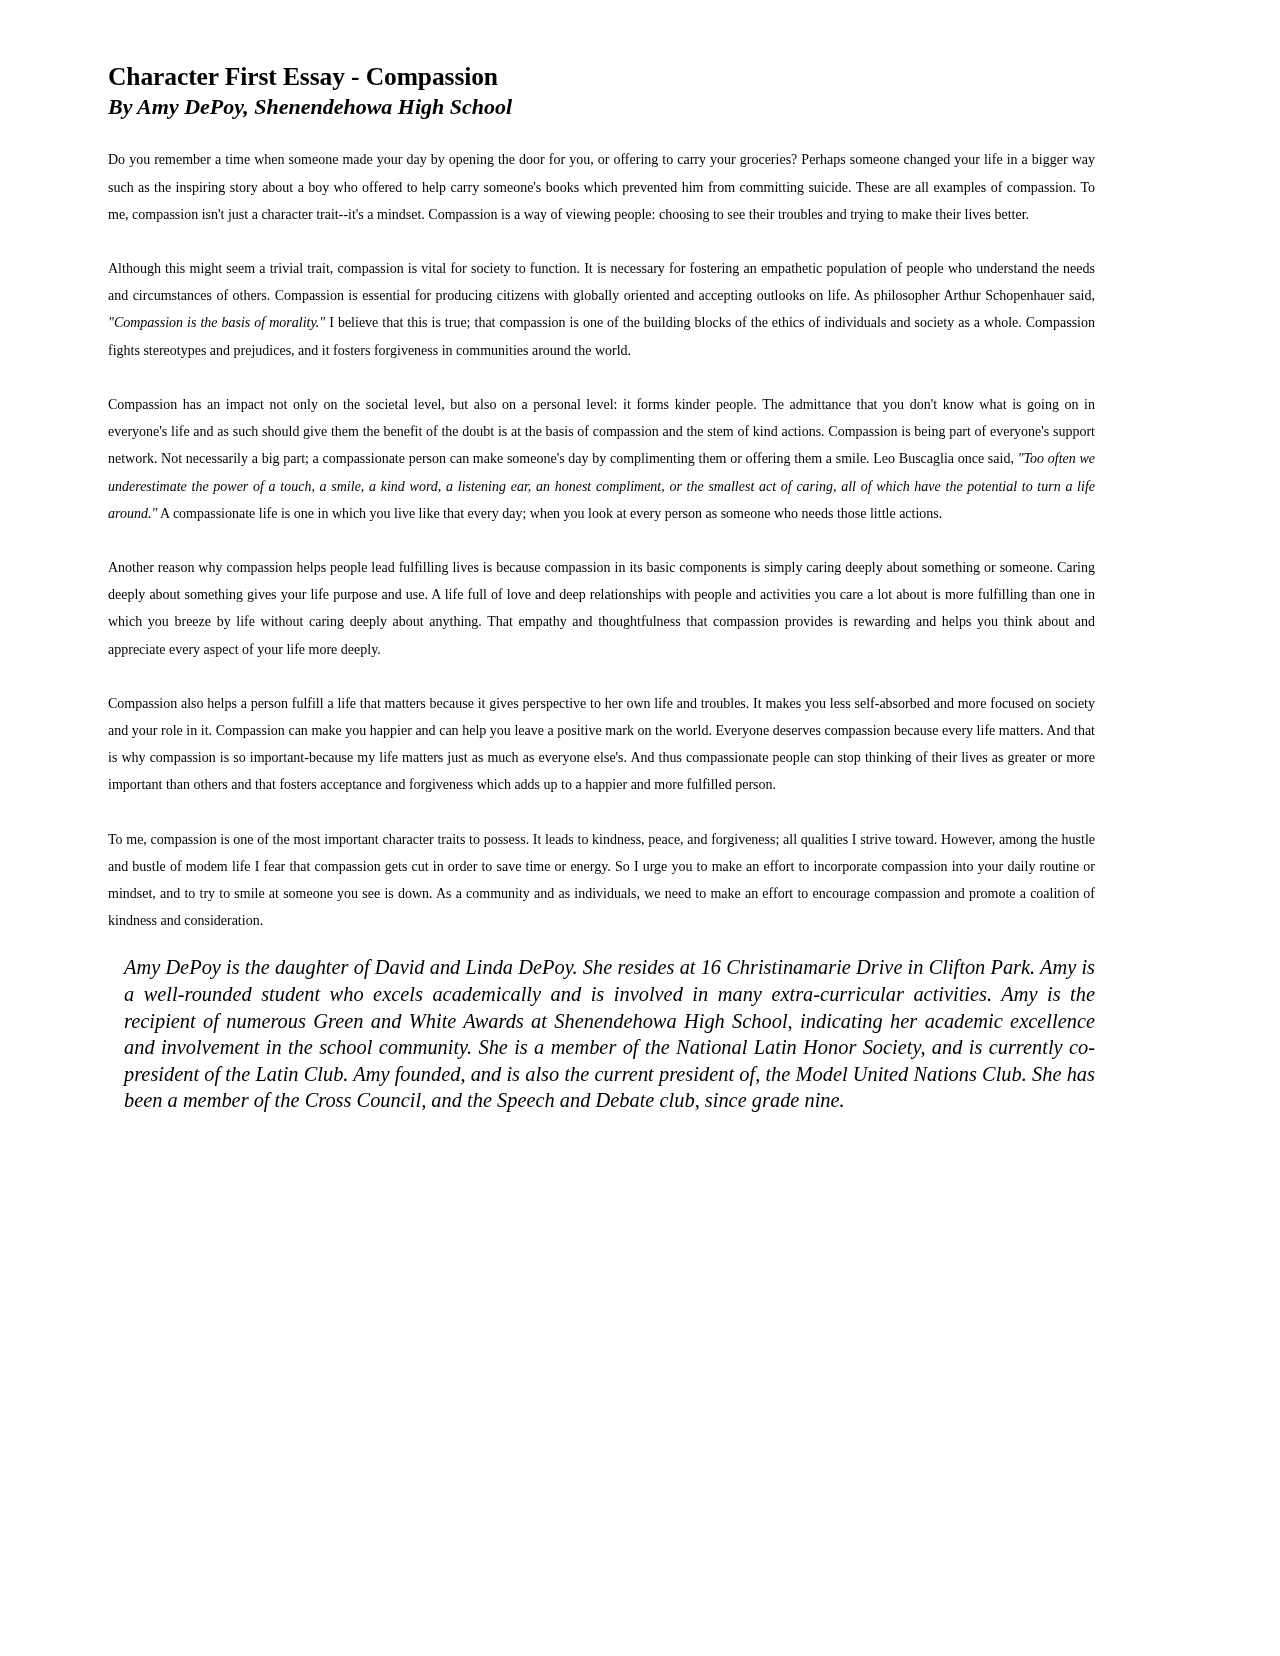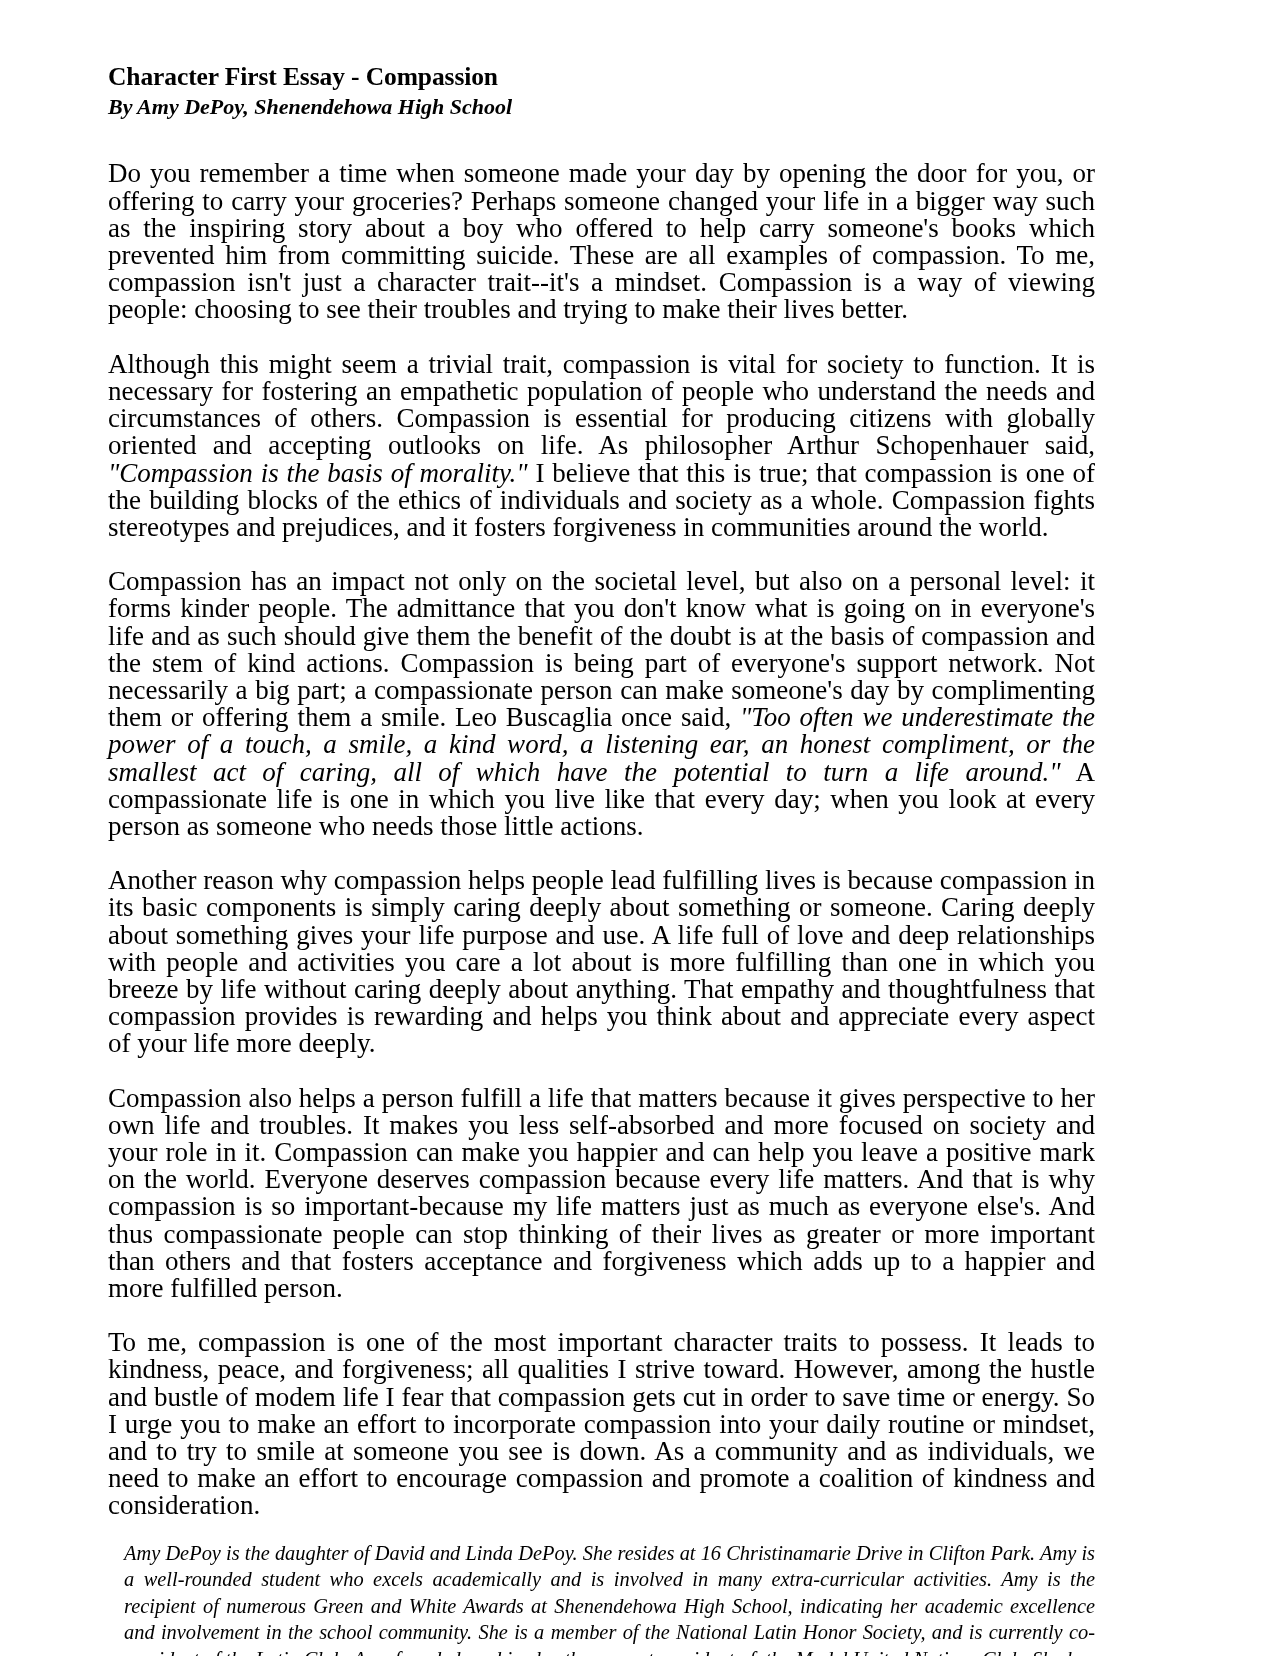--- a/index.html
+++ b/index.html
@@ -30,24 +30,24 @@
     font-weight: bold;
     line-height: 1.18;
     letter-spacing: -0.1px;
     margin: 0 0 2px 0;
   }
   .doc-byline {
     font-size: 22px;
     font-weight: bold;
     font-style: italic;
     line-height: 1.2;
-    margin: 0 0 40px 0;
+    margin: 0 0 26px 0;
   }
   .body-para {
-    font-size: 27px;
+    font-size: 14px;
     line-height: 27.2px;
     text-align: justify;
     text-justify: inter-word;
     margin: 12px 0 27px 0;
     hyphens: none;
   }
   .body-para:last-of-type {
     margin-bottom: 0;
   }
   .quote-italic {

